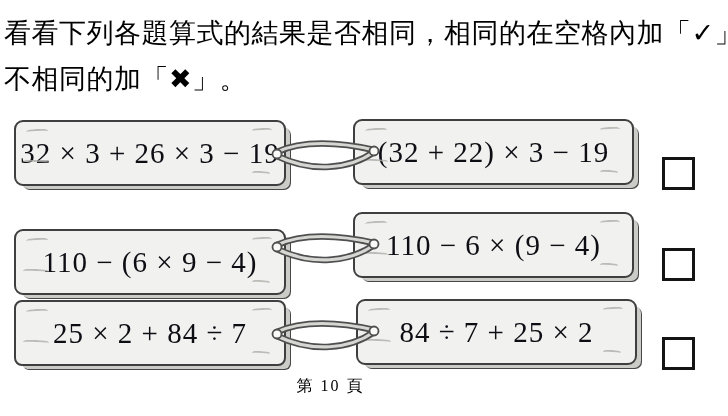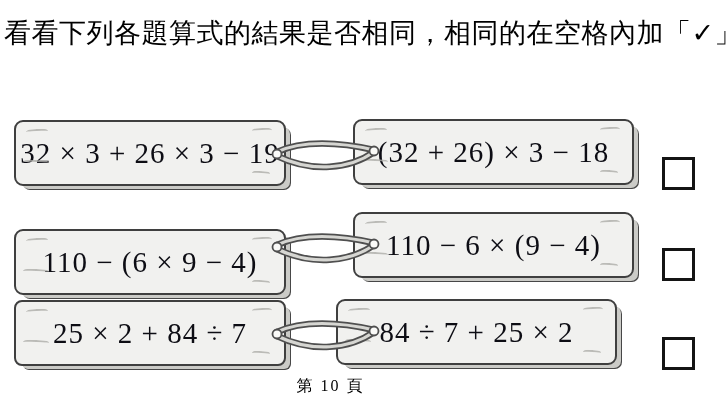--- a/index.html
+++ b/index.html
@@ -35,31 +35,32 @@
     font-size:16px;color:#000;letter-spacing:2px;
   }
 </style>
 </head>
 <body>
 
 <div class="page">
 
   <div class="instructions">
     <div class="instr-line">看看下列各題算式的結果是否相同，相同的在空格內加「✓」，</div>
+    <div class="instr-line">不相同的加「✖」。</div>
   </div>
 
   <div class="plank" style="left:14px;top:120px;width:268px;">
     <span class="expr">32 × 3 + 26 × 3 − 19</span>
   <span class="mark" style="left: 10px; top: 7px; width: 22px; transform: rotate(-3deg);"></span>
       <span class="mark" style="left: 7px; top: 38px; width: 26px; transform: rotate(2deg);"></span>
       <span class="mark" style="right: 12px; top: 6px; width: 20px; transform: rotate(-2deg);"></span>
       <span class="mark" style="right: 14px; bottom: 8px; width: 18px; transform: rotate(3deg);"></span>
     </div>
   <div class="plank" style="left:353px;top:119px;width:277px;">
-    <span class="expr">(32 + 26) × 3 − 18</span>
+    <span class="expr">(32 + 22) × 3 − 19</span>
   <span class="mark" style="left: 10px; top: 7px; width: 22px; transform: rotate(-3deg);"></span>
       <span class="mark" style="left: 7px; top: 38px; width: 26px; transform: rotate(2deg);"></span>
       <span class="mark" style="right: 12px; top: 6px; width: 20px; transform: rotate(-2deg);"></span>
       <span class="mark" style="right: 14px; bottom: 8px; width: 18px; transform: rotate(3deg);"></span>
     </div>
   <svg class="rope" style="left:262px;top:137px;" viewBox="0 0 128 50">
     <path d="M15,15 C40,3 78,5 112,13" stroke="#4f4f4f" stroke-width="6.5" fill="none" stroke-linecap="round"></path>
     <path d="M15,15 C40,3 78,5 112,13" stroke="#d6d6d2" stroke-width="3.2" fill="none" stroke-linecap="round"></path>
     <path d="M15,19 C50,36 88,32 112,15" stroke="#4f4f4f" stroke-width="6.5" fill="none" stroke-linecap="round"></path>
     <path d="M15,19 C50,36 88,32 112,15" stroke="#d6d6d2" stroke-width="3.2" fill="none" stroke-linecap="round"></path>
@@ -92,21 +93,21 @@
   </svg>
   <div class="answer-box" style="left:662px;top:248px;"></div>
 
   <div class="plank" style="left:14px;top:300px;width:268px;border-radius:8px;">
     <span class="expr">25 × 2 + 84 ÷ 7</span>
   <span class="mark" style="left: 10px; top: 7px; width: 22px; transform: rotate(-3deg);"></span>
       <span class="mark" style="left: 7px; top: 38px; width: 26px; transform: rotate(2deg);"></span>
       <span class="mark" style="right: 12px; top: 6px; width: 20px; transform: rotate(-2deg);"></span>
       <span class="mark" style="right: 14px; bottom: 8px; width: 18px; transform: rotate(3deg);"></span>
     </div>
-  <div class="plank" style="left:336px;top:299px;width:277px;">
+  <div class="plank" style="left:356px;top:299px;width:277px;">
     <span class="expr">84 ÷ 7 + 25 × 2</span>
   <span class="mark" style="left: 10px; top: 7px; width: 22px; transform: rotate(-3deg);"></span>
       <span class="mark" style="left: 7px; top: 38px; width: 26px; transform: rotate(2deg);"></span>
       <span class="mark" style="right: 12px; top: 6px; width: 20px; transform: rotate(-2deg);"></span>
       <span class="mark" style="right: 14px; bottom: 8px; width: 18px; transform: rotate(3deg);"></span>
     </div>
   <svg class="rope" style="left:262px;top:317px;" viewBox="0 0 128 50">
     <path d="M15,15 C40,3 78,5 112,13" stroke="#4f4f4f" stroke-width="6.5" fill="none" stroke-linecap="round"></path>
     <path d="M15,15 C40,3 78,5 112,13" stroke="#d6d6d2" stroke-width="3.2" fill="none" stroke-linecap="round"></path>
     <path d="M15,19 C50,36 88,32 112,15" stroke="#4f4f4f" stroke-width="6.5" fill="none" stroke-linecap="round"></path>

